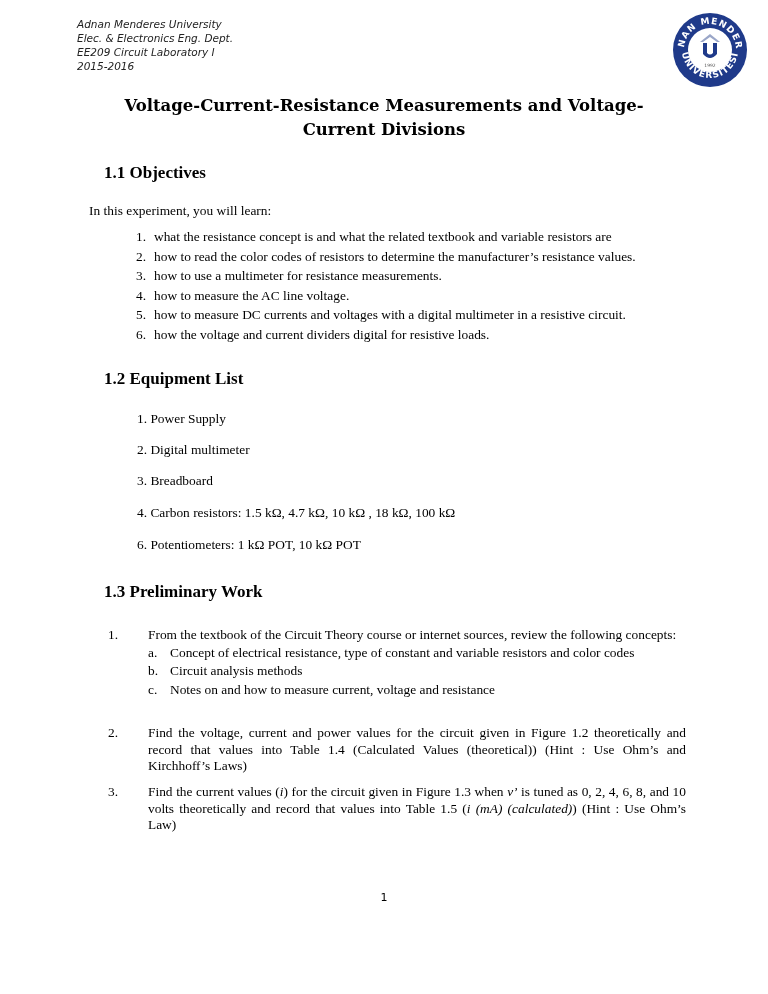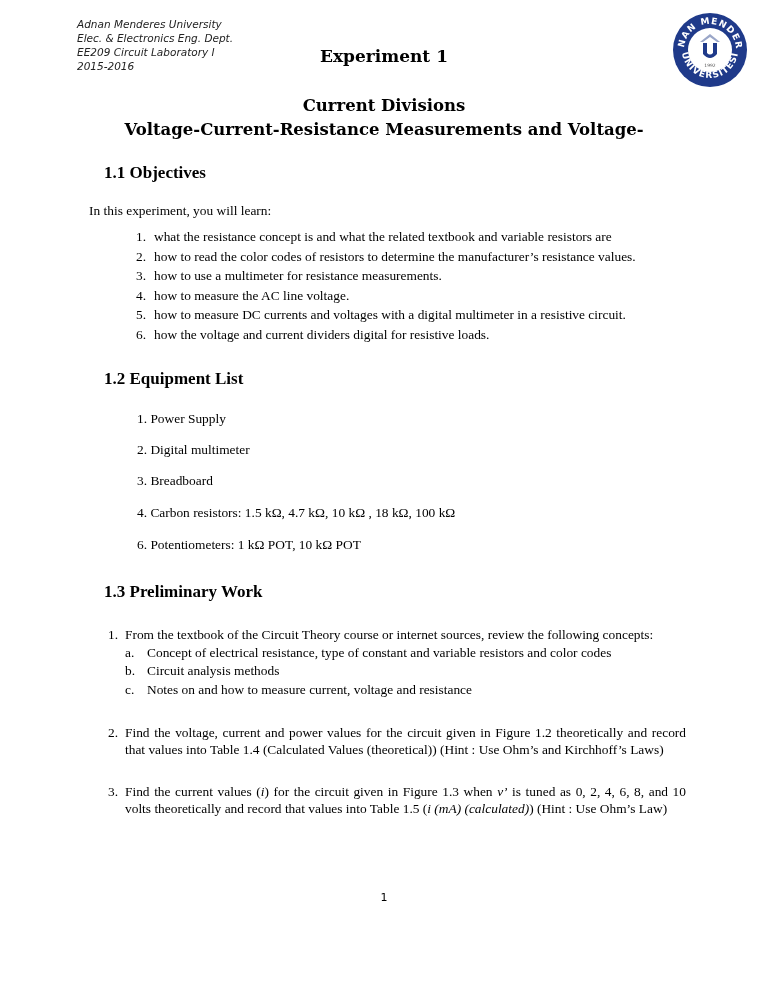--- a/index.html
+++ b/index.html
@@ -26,38 +26,37 @@
     .body-text {
       position: absolute; left: 89px;
       font-family: Liberation Serif, serif; font-size: 13.4px;
     }
     .obj-list { position: absolute; left: 136px; top: 229px; font-family: "Liberation Serif", serif; font-size: 13.4px; }
     .obj-item { height: 19.5px; display: flex; white-space: nowrap; }
     .obj-item .num { width: 18px; text-align: left; }
     .eq-item { position: absolute; left: 137px; font-family: "Liberation Serif", serif; font-size: 13.4px; white-space: nowrap; }
     .prelim { position: absolute; left: 108px; width: 578px; font-family: "Liberation Serif", serif; font-size: 13.4px; line-height: 16.5px; }
     .prelim .pnum { position: absolute; left: 0; top: 0; }
-    .prelim .ptext { margin-left: 17px; text-align: justify; text-align-last: left; }
+    .prelim .ptext { margin-left: 40px; text-align: justify; text-align-last: left; }
     .sub-item { display: flex; }
     .sub-item .snum { width: 22px; }
     .page-num { position: absolute; left: 0; width: 768px; top: 891px; text-align: center; font-family: "DejaVu Sans", sans-serif; font-size: 11px; }
   </style>
 </head>
 <body>
 
 <div class="page">
 
   <div class="header-left">
     <div>Adnan Menderes University</div>
     <div>Elec. &amp; Electronics Eng. Dept.</div>
     <div>EE209 Circuit Laboratory I</div>
     <div>2015-2016</div>
   </div>
 
-  <div class="exp-title">Experiment 1</div>
 
   <div class="logo">
     <svg width="76" height="76" viewBox="0 0 76 76">
       <defs>
         <path id="topArc" d="M 12 38 A 26 26 0 0 1 64 38"></path>
         <path id="botArc" d="M 10 38 A 28 28 0 0 0 66 38"></path>
       </defs>
       <circle cx="38" cy="38" r="37" fill="#1f3a8a"></circle>
       <circle cx="38" cy="38" r="22" fill="#ffffff"></circle>
       <text font-family="DejaVu Sans, sans-serif" font-size="9" font-weight="bold" fill="#ffffff" letter-spacing="1">
@@ -66,22 +65,22 @@
       <text font-family="DejaVu Sans, sans-serif" font-size="9" font-weight="bold" fill="#ffffff" letter-spacing="1">
         <textPath href="#botArc" startOffset="50%" text-anchor="middle">ÜNİVERSİTESİ</textPath>
       </text>
       <path d="M 38 22 L 48 30 L 45 30 L 38 25 L 31 30 L 28 30 Z" fill="#9aa6c8"></path>
       <path d="M 31 31 L 31 42 Q 38 50 45 42 L 45 31 L 41 31 L 41 41 Q 38 44 35 41 L 35 31 Z" fill="#1f3a8a"></path>
       <text x="38" y="55" text-anchor="middle" font-family="DejaVu Sans, sans-serif" font-size="4.5" fill="#555">1992</text>
     </svg>
   </div>
 
   <div class="main-title">
+    <div>Voltage-Current-Resistance Measurements and Voltage-</div>
     <div>Current Divisions</div>
-    <div>Voltage-Current-Resistance Measurements and Voltage-</div>
   </div>
 
   <div class="h2" style="top:163px;">1.1 Objectives</div>
   <div class="body-text" style="top:203px;">In this experiment, you will learn:</div>
 
   <div class="obj-list">
     <div class="obj-item">
       <span class="num">1.</span>
       <span>what the resistance concept is and what the related textbook and variable resistors are</span>
     </div>

